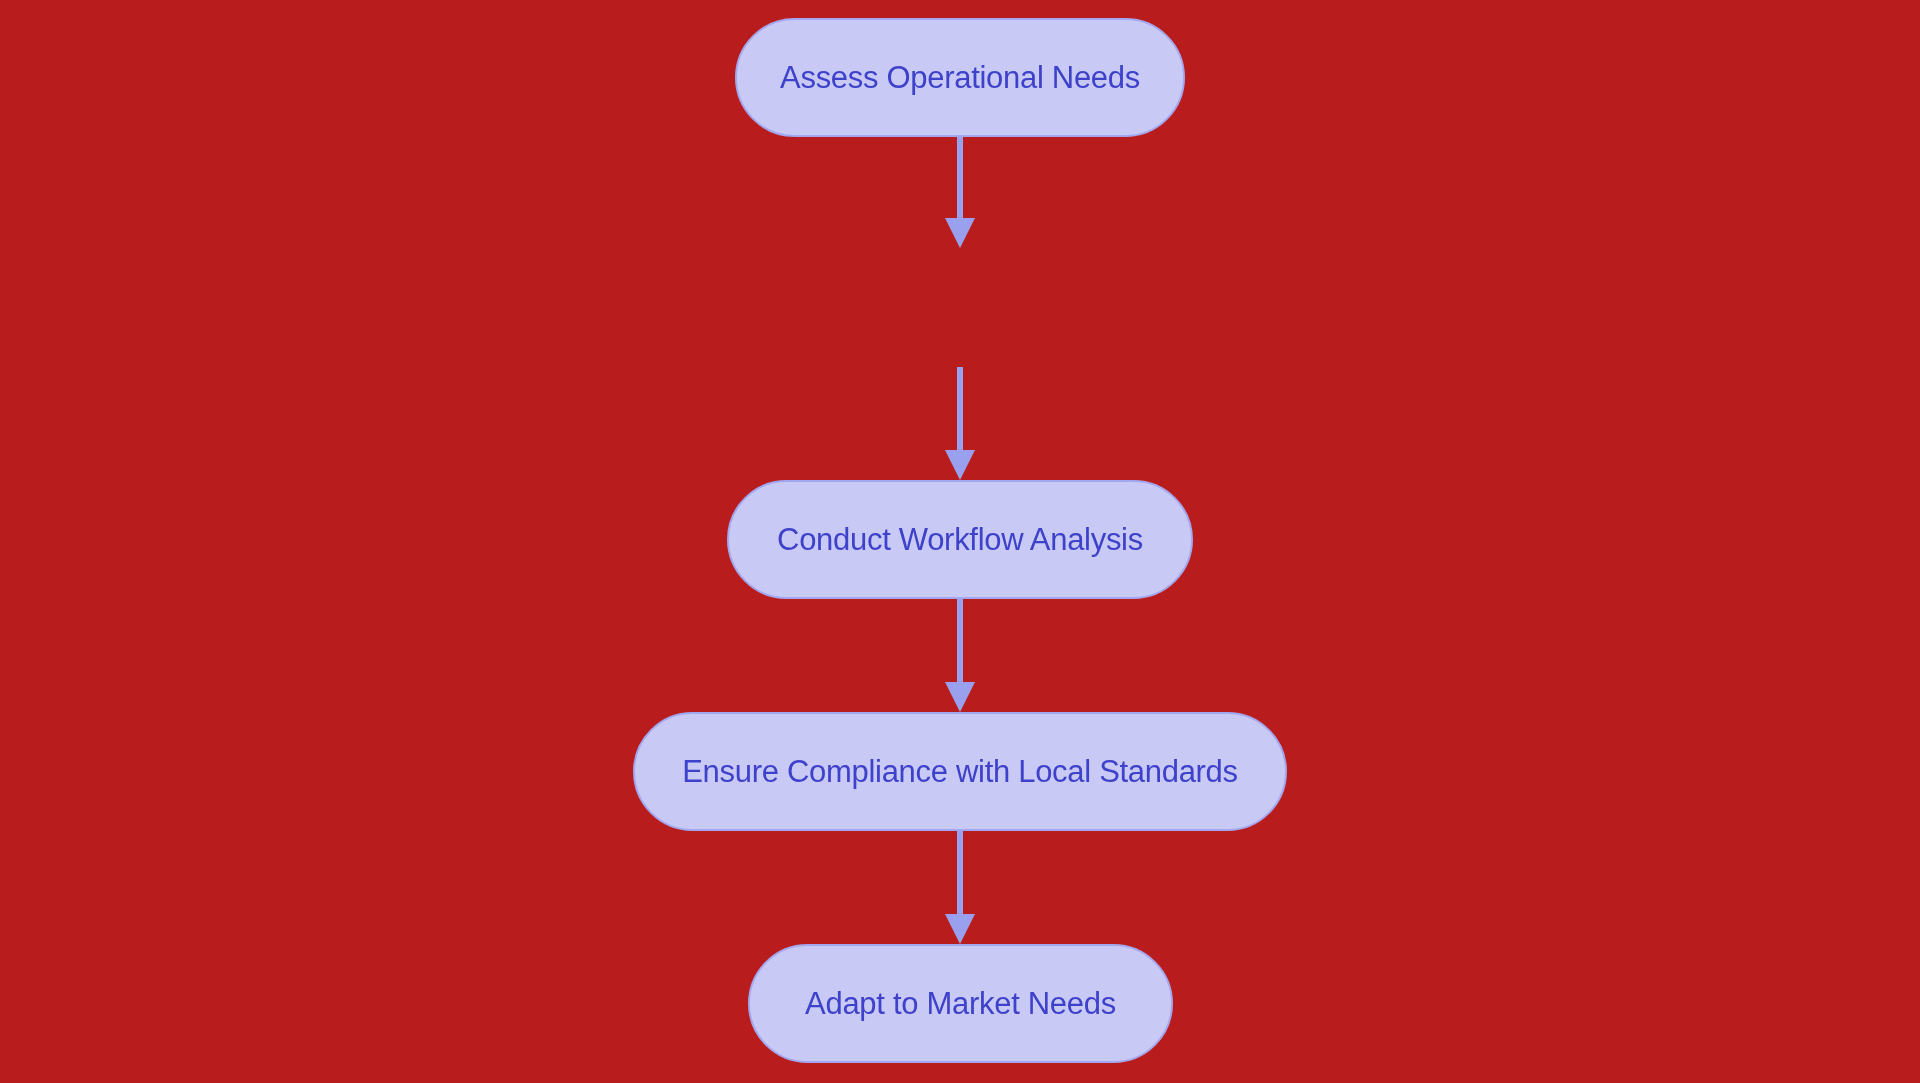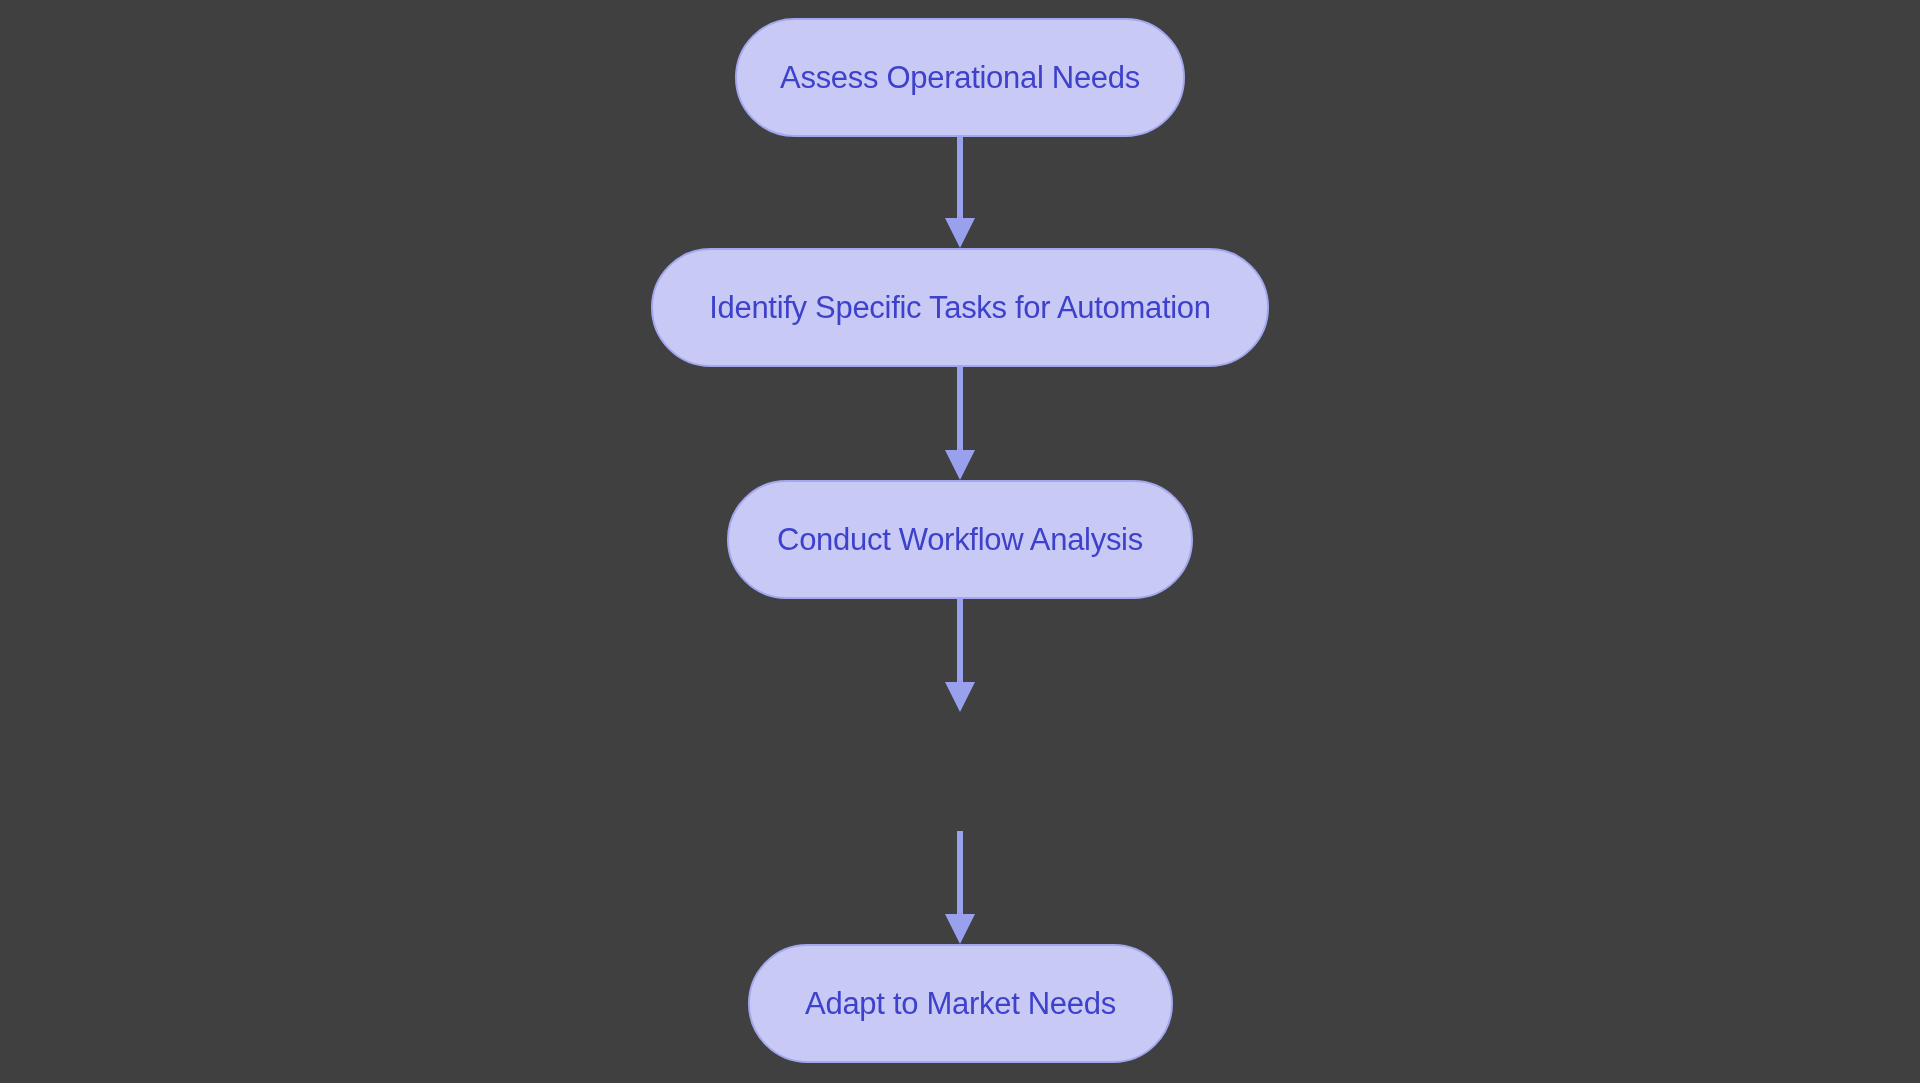--- a/index.html
+++ b/index.html
@@ -4,21 +4,21 @@
 <style>
   html, body {
     margin: 0;
     padding: 0;
     background: #ffffff;
   }
   .canvas {
     position: relative;
     width: 1920px;
     height: 1083px;
-    background: #404040;
+    background: #b91c1c;
     font-family: "Liberation Sans", sans-serif;
     overflow: hidden;
   }
   .node {
     position: absolute;
     height: 119px;
     background: #c8caf5;
     border: 2px solid #a3a7ef;
     border-radius: 60px;
     box-sizing: border-box;
@@ -71,38 +71,38 @@
 
   <div class="node n1">
     <span class="node-label">Assess Operational Needs</span>
   </div>
 
   <div class="arrow a1">
     <div class="shaft"></div>
     <div class="head"></div>
   </div>
 
-  <div class="node n2">
-    <span class="node-label">Identify Specific Tasks for Automation</span>
-  </div>
 
   <div class="arrow a2">
     <div class="shaft"></div>
     <div class="head"></div>
   </div>
 
   <div class="node n3">
     <span class="node-label">Conduct Workflow Analysis</span>
   </div>
 
   <div class="arrow a3">
     <div class="shaft"></div>
     <div class="head"></div>
   </div>
 
+  <div class="node n4">
+    <span class="node-label">Ensure Compliance with Local Standards</span>
+  </div>
 
   <div class="arrow a4">
     <div class="shaft"></div>
     <div class="head"></div>
   </div>
 
   <div class="node n5">
     <span class="node-label">Adapt to Market Needs</span>
   </div>
 

